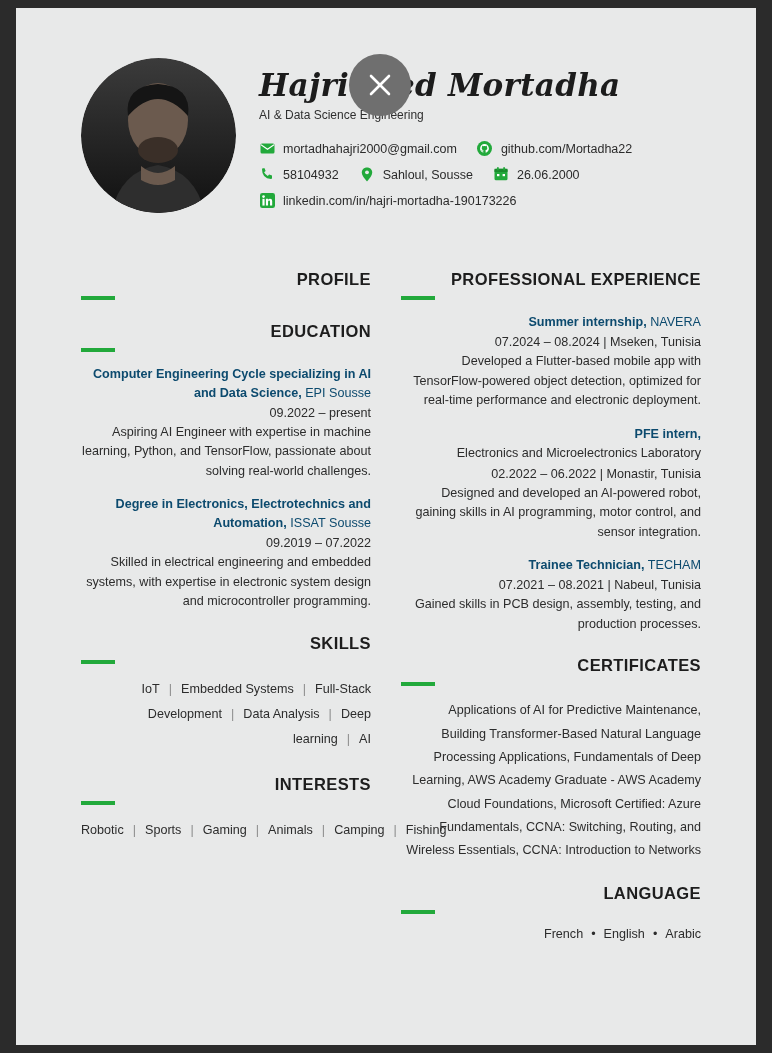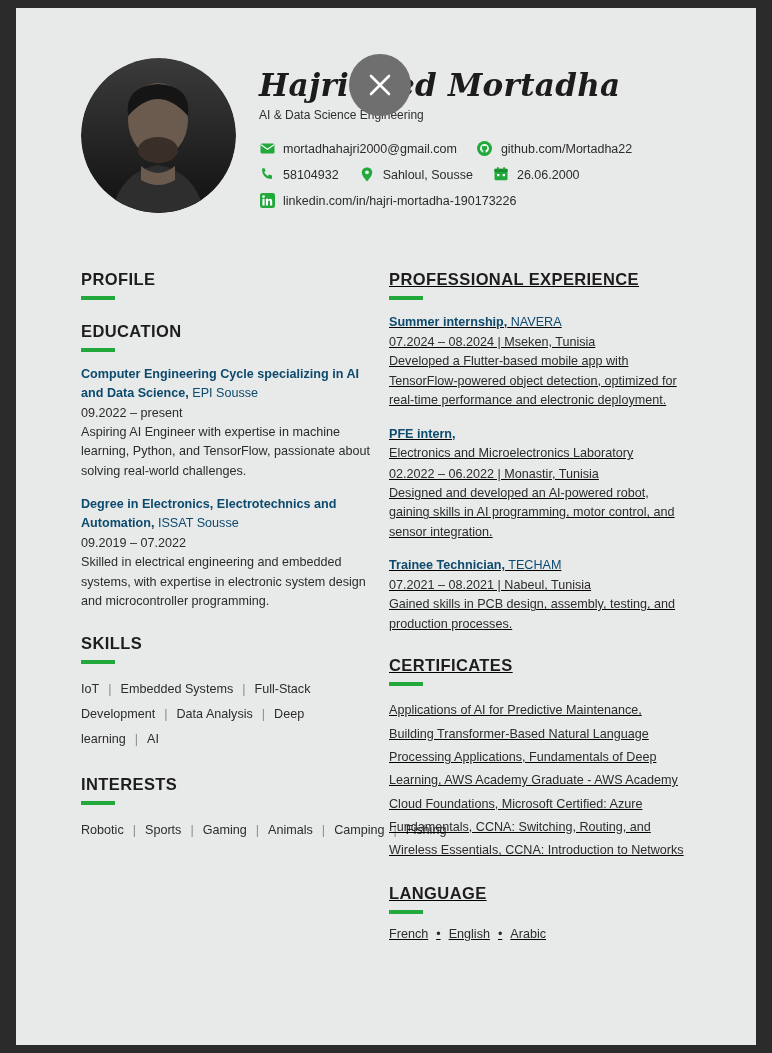--- a/index.html
+++ b/index.html
@@ -65,24 +65,25 @@
     color: #2b2b2b;
   }
   .crow { display: flex; align-items: center; margin-bottom: 10px; flex-wrap: nowrap; }
   .citem { display: flex; align-items: flex-end; margin-right: 20px; white-space: nowrap; }
   .citem .ic { width: 16px; height: 16px; margin-right: 8px; display:flex; align-items:center; justify-content:center; }
   .ic svg { display:block; }
 
   .columns {
     display: flex;
     padding: 0 42px 0 65px;
-    gap: 18px;
+    gap: 30px;
+    text-align: right;
   }
   .col-left { width: 290px; }
-  .col-right { width: 300px; text-decoration: underline; }
+  .col-right { width: 300px; }
 
   h2.sec {
     font-size: 16.5px;
     font-weight: bold;
     color: #1d1d1d;
     letter-spacing: 0.4px;
     margin-top: 22px;
   }
   .rule {
     width: 34px; height: 4px;

